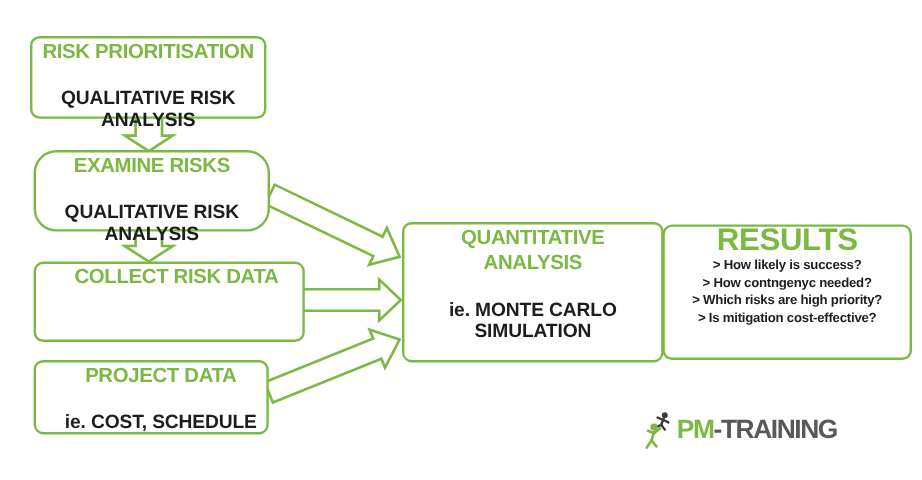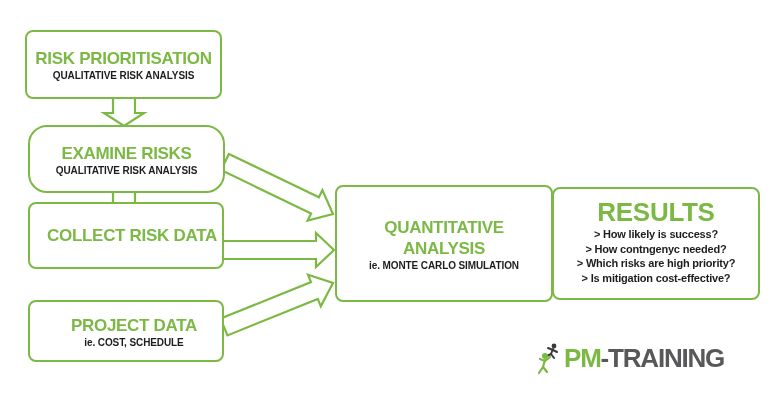--- a/index.html
+++ b/index.html
@@ -20,42 +20,42 @@
   }
   .fc-box {
     position: absolute;
     z-index: 2;
     background: #ffffff;
     border: 2px solid #7cb944;
     border-radius: 8px;
     display: flex;
     flex-direction: column;
     align-items: center;
-    justify-content: center;
+    justify-content: flex-start;
     text-align: center;
     box-sizing: border-box;
   }
   .fc-title {
     color: #7cb944;
     font-weight: 700;
     font-size: 17px;
     line-height: 21px;
     letter-spacing: -0.3px;
     white-space: pre-line;
   }
   .fc-sub {
     color: #1d1d1b;
     font-weight: 700;
-    font-size: 10px;
+    font-size: 16px;
     letter-spacing: -0.1px;
-    margin-top: 1px;
+    margin-top: 21px;
   }
   #box-risk-prioritisation { left: 25px;  top: 30px;  width: 197px; height: 69px; }
   #box-examine-risks       { left: 28px;  top: 125px; width: 197px; height: 68px; border-radius: 19px; }
-  #box-collect-risk-data   { left: 28px;  top: 202px; width: 196px; height: 67px; padding-left: 12px; }
+  #box-collect-risk-data   { left: 28px;  top: 218px; width: 226px; height: 67px; padding-left: 12px; }
   #box-project-data        { left: 28px;  top: 300px; width: 196px; height: 62px; padding-left: 16px; }
   #box-quantitative        { left: 335px; top: 185px; width: 218px; height: 117px; }
   #box-results             { left: 552px; top: 187px; width: 208px; height: 113px; }
 
   #box-quantitative .fc-title { max-width: 150px; }
   #box-results .fc-title { font-size: 26px; margin-bottom: 4px; }
   .result-line {
     color: #1d1d1b;
     font-weight: 700;
     font-size: 11px;
@@ -64,21 +64,21 @@
   }
   .logo {
     position: absolute;
     left: 537px; top: 340px;
     z-index: 2;
     display: flex;
     align-items: center;
     gap: 1px;
   }
   .logo-text {
-    font-size: 26px;
+    font-size: 22px;
     font-weight: 700;
     letter-spacing: -1.2px;
     color: #58585a;
     line-height: 36px;
   }
   .logo-text .pm { color: #7cb944; }
 </style>
 </head>
 <body>
 

